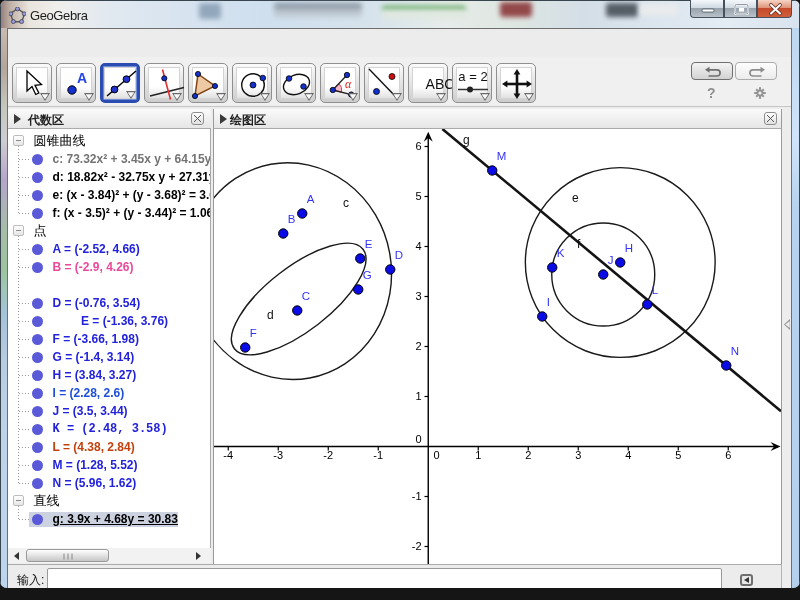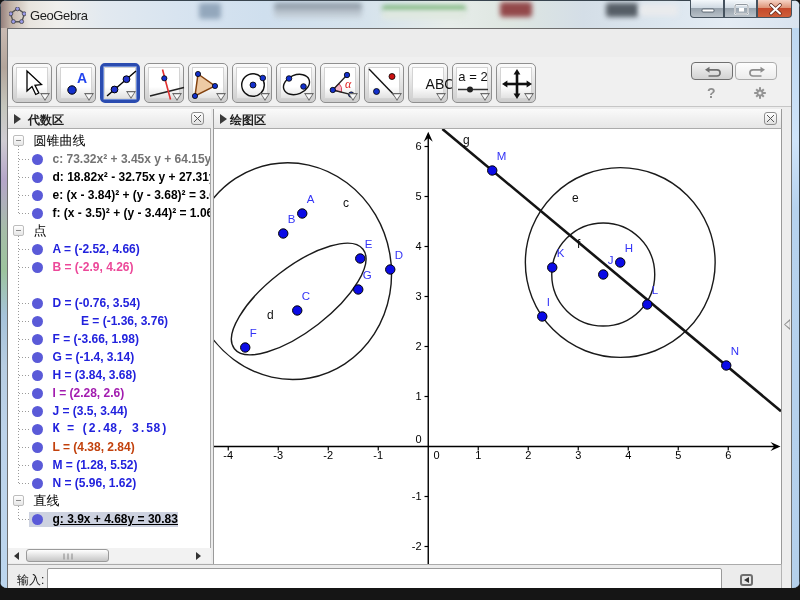--- a/index.html
+++ b/index.html
@@ -336,23 +336,23 @@
           <span style="position:absolute;left:44.5px;">F = (-3.66, 1.98)</span>
         </div>
         <div class="trow titem" style="top:219px;color:#2222dd;">
           <div class="doth" style="left:10.5px;top:9px;width:11px;"></div>
           <div class="marble"></div>
           <span style="position:absolute;left:44.5px;">G = (-1.4, 3.14)</span>
         </div>
         <div class="trow titem" style="top:237px;color:#2222dd;">
           <div class="doth" style="left:10.5px;top:9px;width:11px;"></div>
           <div class="marble"></div>
-          <span style="position:absolute;left:44.5px;">H = (3.84, 3.68)</span>
-        </div>
-        <div class="trow titem" style="top:255px;color:#a21caf;">
+          <span style="position:absolute;left:44.5px;">H = (3.84, 3.27)</span>
+        </div>
+        <div class="trow titem" style="top:255px;color:#1d4ed8;">
           <div class="doth" style="left:10.5px;top:9px;width:11px;"></div>
           <div class="marble"></div>
           <span style="position:absolute;left:44.5px;">I = (2.28, 2.6)</span>
         </div>
         <div class="trow titem" style="top:273px;color:#2222dd;">
           <div class="doth" style="left:10.5px;top:9px;width:11px;"></div>
           <div class="marble"></div>
           <span style="position:absolute;left:44.5px;">J = (3.5, 3.44)</span>
         </div>
         <div class="trow titem" style="top:291px;color:#2222dd;">

